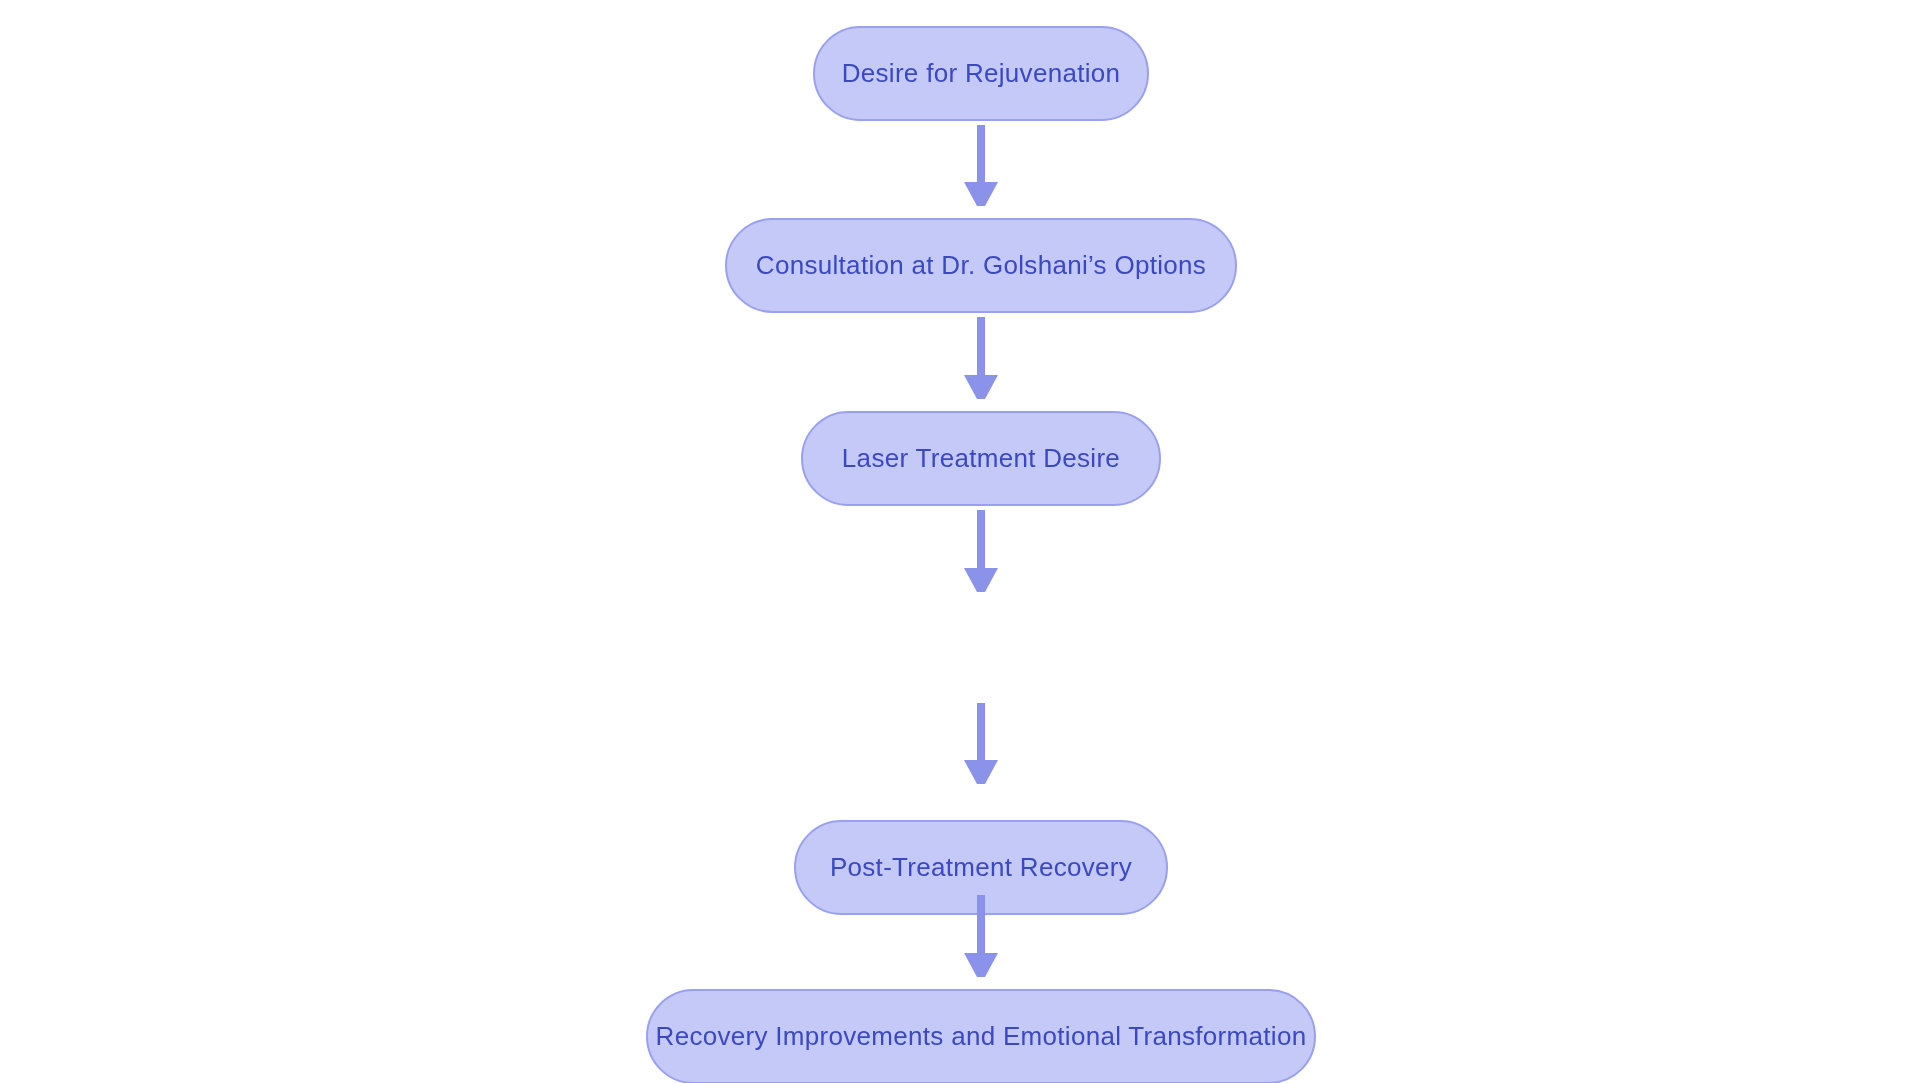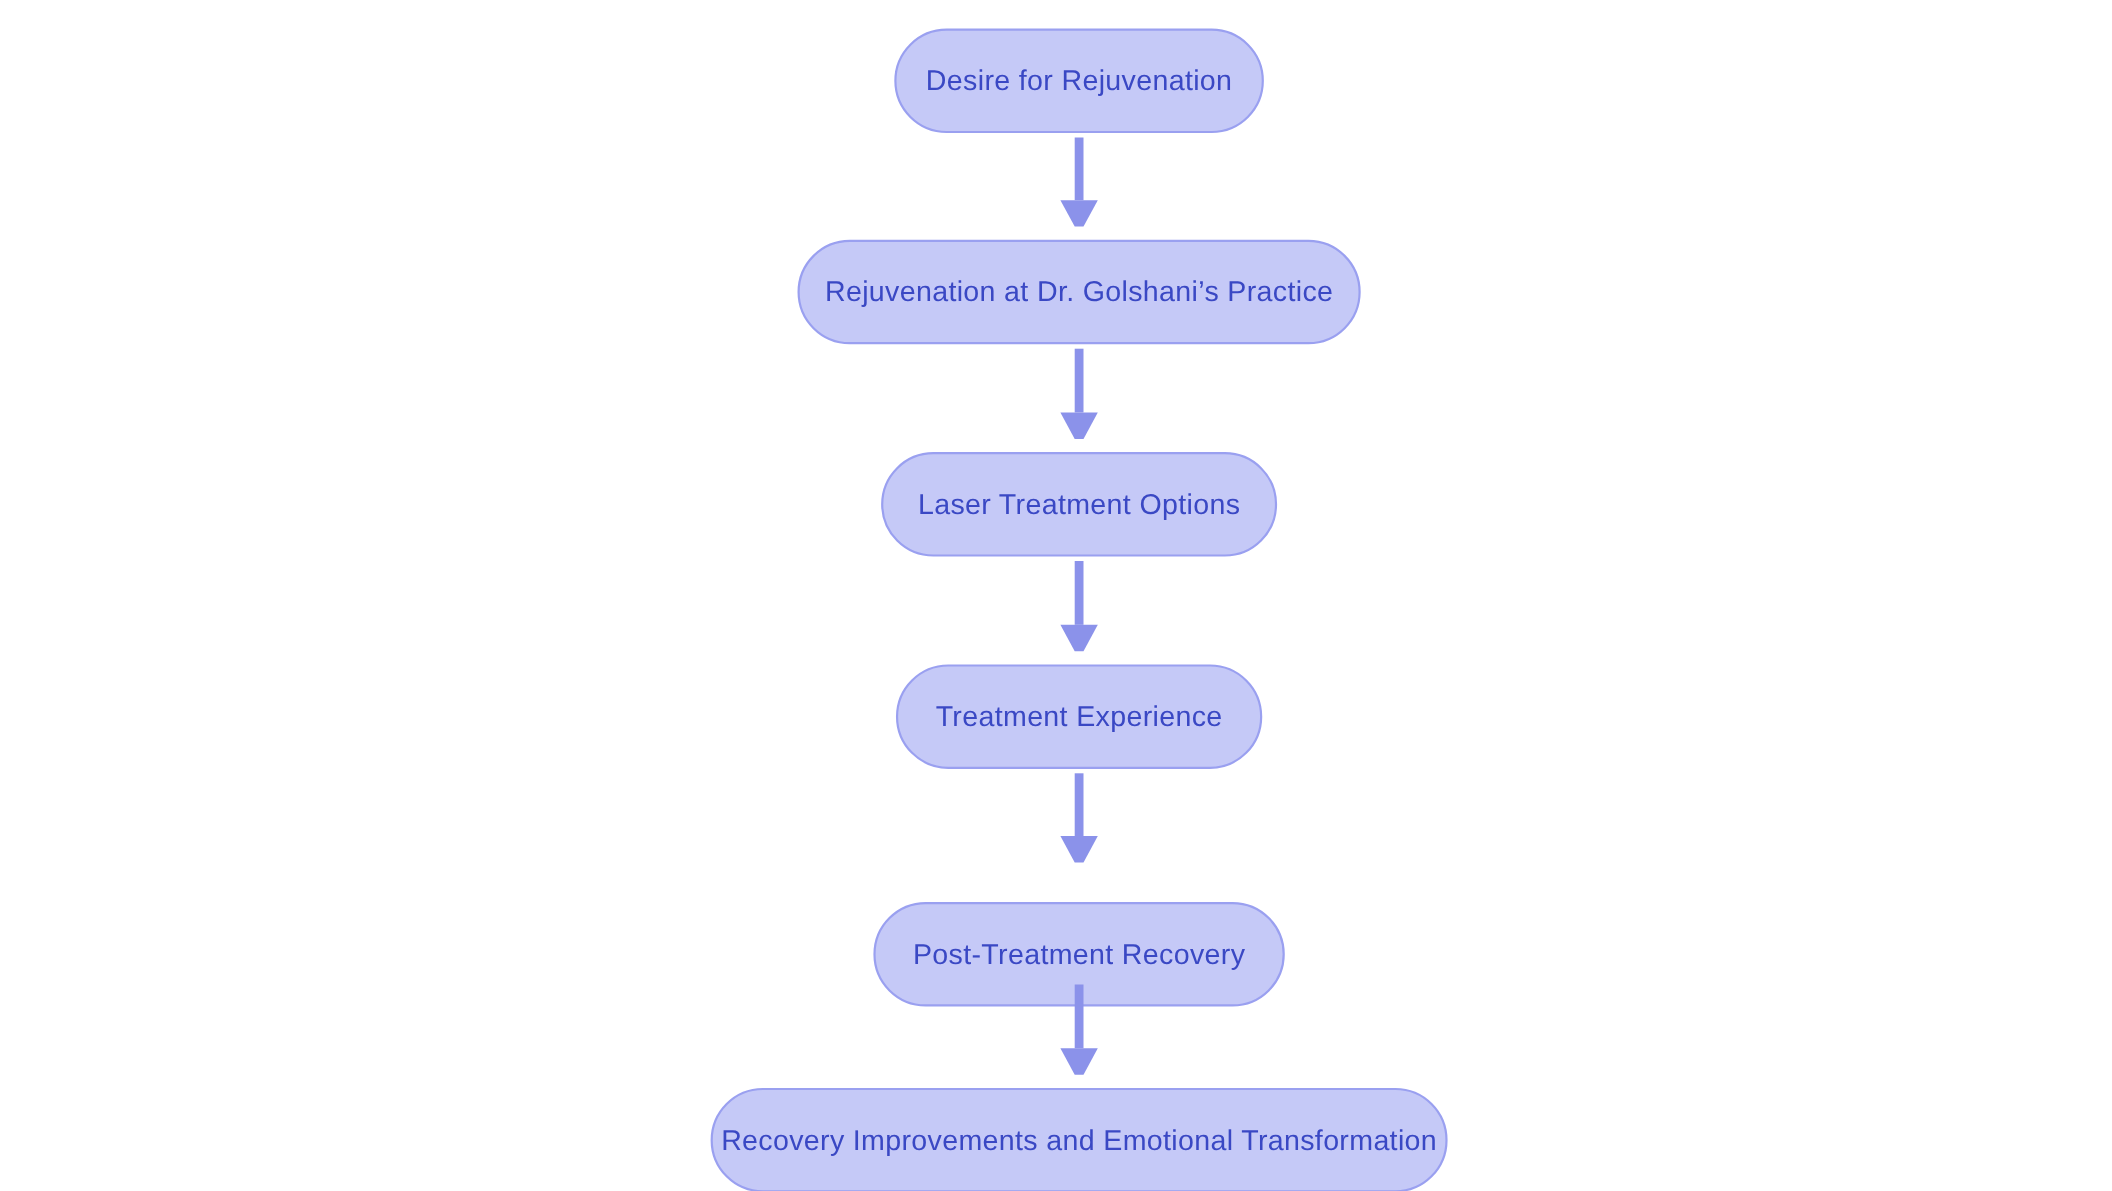--- a/index.html
+++ b/index.html
@@ -76,35 +76,34 @@
 
 <div class="canvas">
 
   <div class="node node-1">Desire for Rejuvenation</div>
 
   <div class="arrow arrow-1">
     <div class="line"></div>
     <div class="head"></div>
   </div>
 
-  <div class="node node-2">Rejuvenation at Dr. Golshani’s Practice</div>
+  <div class="node node-2">Consultation at Dr. Golshani’s Options</div>
 
   <div class="arrow arrow-2">
     <div class="line"></div>
     <div class="head"></div>
   </div>
 
-  <div class="node node-3">Laser Treatment Options</div>
+  <div class="node node-3">Laser Treatment Desire</div>
 
   <div class="arrow arrow-3">
     <div class="line"></div>
     <div class="head"></div>
   </div>
 
-  <div class="node node-4">Treatment Experience</div>
 
   <div class="arrow arrow-4">
     <div class="line"></div>
     <div class="head"></div>
   </div>
 
   <div class="node node-5">Post-Treatment Recovery</div>
 
   <div class="arrow arrow-5">
     <div class="line"></div>

